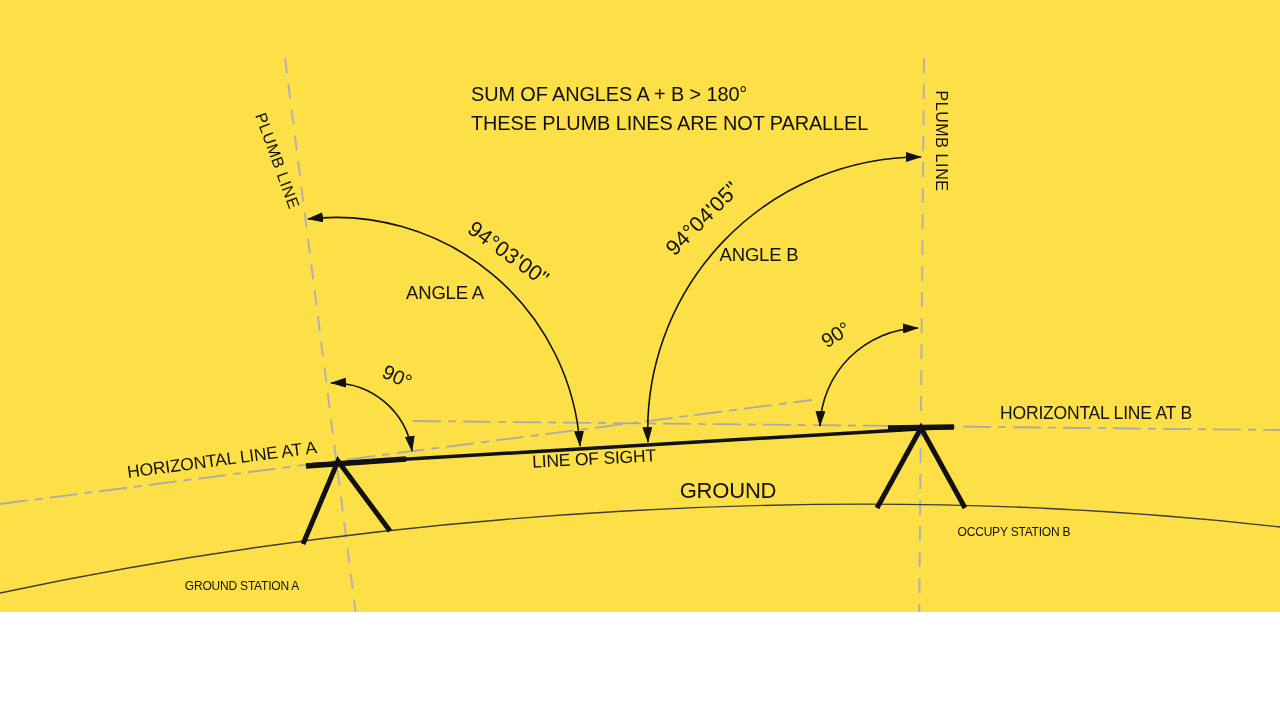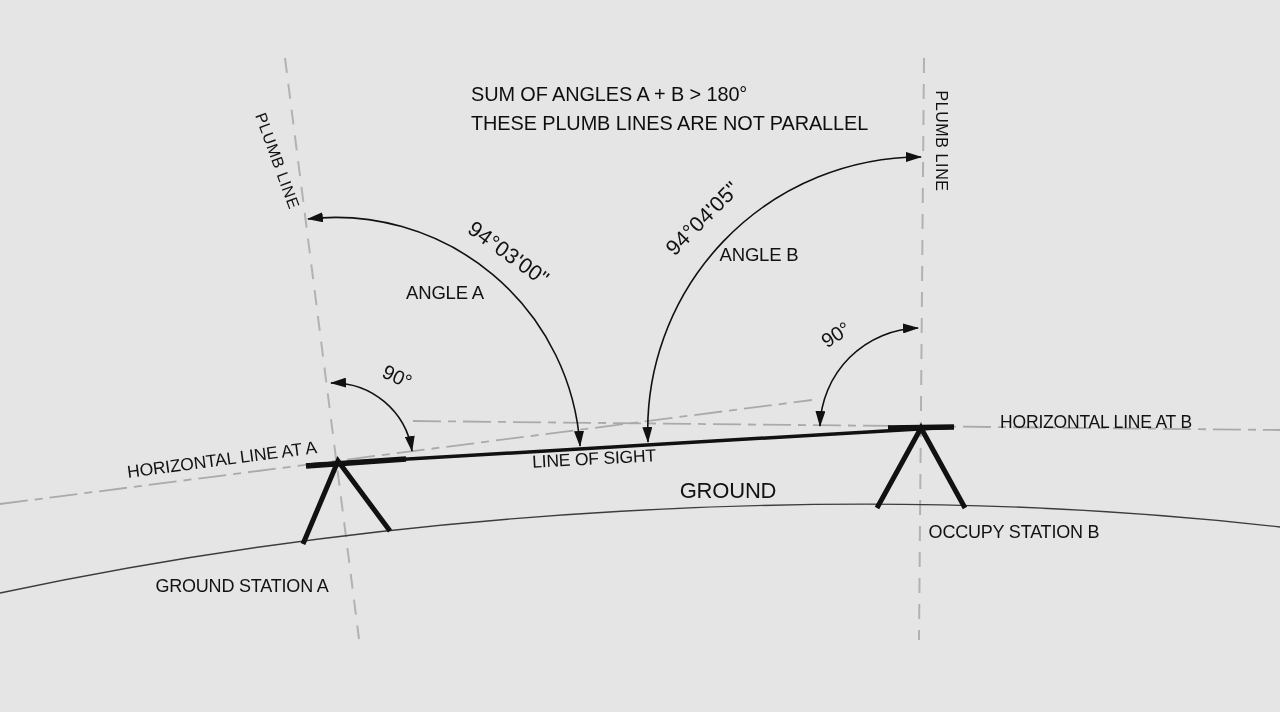--- a/index.html
+++ b/index.html
@@ -1,31 +1,31 @@
 <!DOCTYPE html>
 <html><head>
 <meta charset="utf-8">
 <style>
   html,body{margin:0;padding:0;background:#fff;}
-  #stage{position:relative;width:1280px;height:712px;background:#e5e5e5;overflow:hidden;
+  #stage{position:relative;width:1280px;height:612px;background:#fde047;overflow:hidden;
          font-family:"Liberation Sans", sans-serif;}
   #diagram-svg{position:absolute;left:0;top:0;}
   .lbl{position:absolute;white-space:nowrap;color:#121212;letter-spacing:-0.2px;
        transform:translate(-50%,-50%);}
   .title-block{position:absolute;left:471px;top:80px;color:#0e0e0e;
                font-size:20.5px;line-height:28.5px;letter-spacing:-0.1px;
                transform:scaleX(.97);transform-origin:left top;}
   .plumb-label{font-size:16px;letter-spacing:.6px;}
   .angle-value{font-size:21.5px;letter-spacing:.2px;}
   .angle-name{font-size:18.5px;}
   .ninety{font-size:20px;}
   .horiz-label{font-size:17.5px;}
   .mid-label{font-size:17.5px;}
   .ground-label{font-size:22px;}
-  .occupy-label{font-size:18px;}
+  .occupy-label{font-size:12px;}
 </style>
 </head>
 <body>
 
 <div id="stage">
 
   <svg id="diagram-svg" width="1280" height="720" viewBox="0 0 1280 720">
     <defs>
       <marker id="arrow" markerUnits="userSpaceOnUse" markerWidth="16" markerHeight="10" refX="15" refY="5" orient="auto-start-reverse">
         <path d="M0,0 L16,5 L0,10 Z" fill="#111"></path>
@@ -64,21 +64,21 @@
   <div class="lbl angle-value" style="left:508px;top:254px;transform:translate(-50%,-50%) rotate(36deg);">94°03'00"</div>
   <div class="lbl angle-name" style="left:445px;top:293px;text-align:right;">ANGLE A</div>
 
   <div class="lbl angle-value" style="left:703px;top:219px;transform:translate(-50%,-50%) rotate(-45deg);">94°04'05"</div>
   <div class="lbl angle-name" style="left:759px;top:255px;">ANGLE B</div>
 
   <div class="lbl ninety" style="left:397px;top:377px;transform:translate(-50%,-50%) rotate(25deg);">90°</div>
   <div class="lbl ninety" style="left:836px;top:335px;transform:translate(-50%,-50%) rotate(-33deg);">90°</div>
 
   <div class="lbl horiz-label" style="left:222px;top:460px;transform:translate(-50%,-50%) rotate(-7.5deg);">HORIZONTAL LINE AT A</div>
-  <div class="lbl horiz-label" style="left:1096px;top:422px;">HORIZONTAL LINE AT B</div>
+  <div class="lbl horiz-label" style="left:1096px;top:413px;">HORIZONTAL LINE AT B</div>
 
   <div class="lbl mid-label" style="left:594px;top:459px;transform:translate(-50%,-50%) rotate(-3deg);">LINE OF SIGHT</div>
   <div class="lbl ground-label" style="left:728px;top:491px;">GROUND</div>
 
   <div class="lbl occupy-label" style="left:242px;top:586px;">GROUND STATION A</div>
   <div class="lbl occupy-label" style="left:1014px;top:532px;">OCCUPY STATION B</div>
 
 </div>
 
 </body></html>

